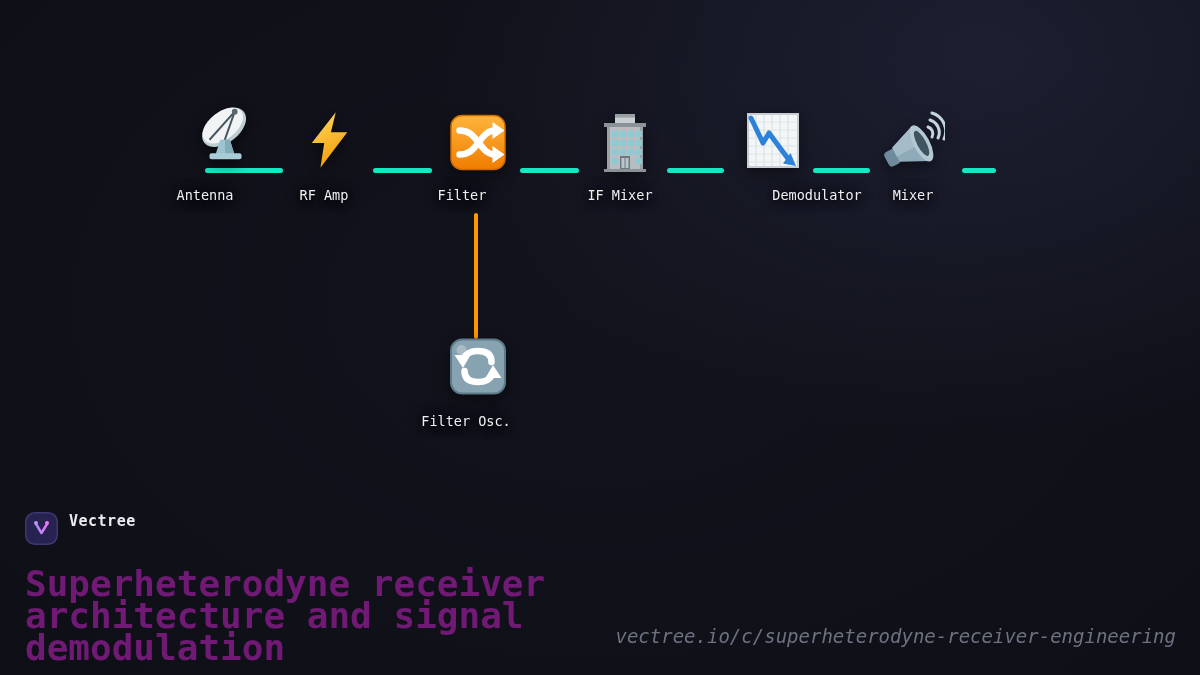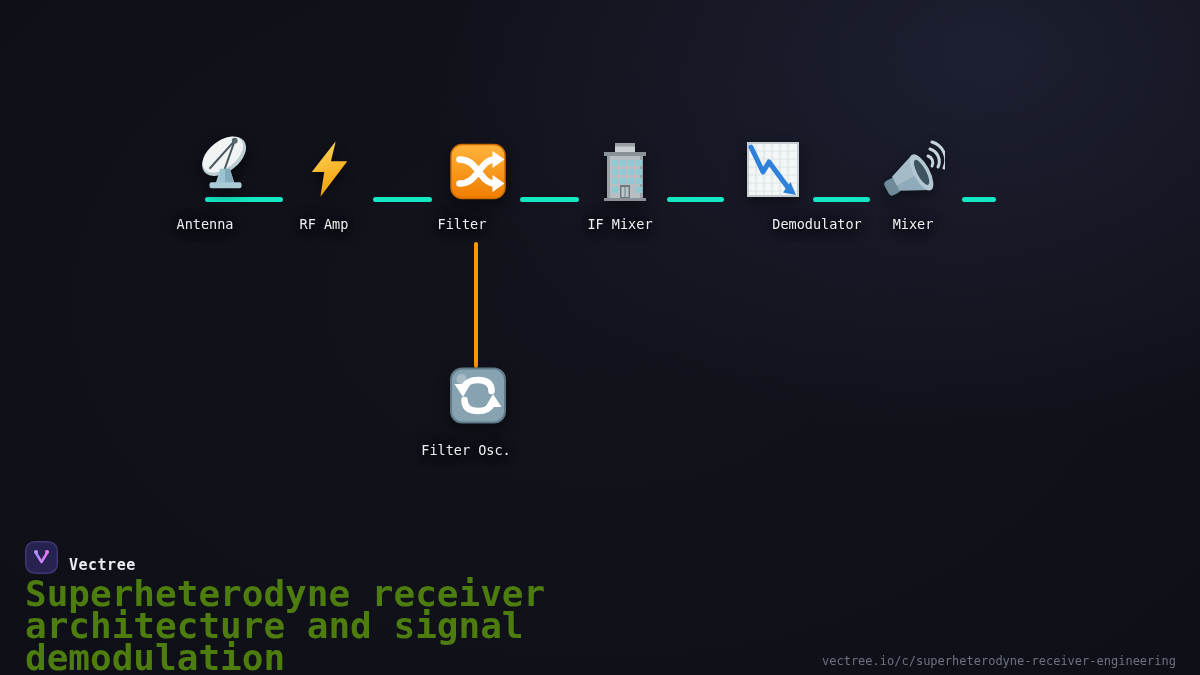--- a/index.html
+++ b/index.html
@@ -4,21 +4,21 @@
 <style>
   html,body{margin:0;padding:0;}
   body{
     width:1200px;height:675px;overflow:hidden;
     font-family:"DejaVu Sans Mono",monospace;
     background:
       radial-gradient(900px 620px at 82% 8%, rgba(42,46,74,0.50), rgba(0,0,0,0) 62%),
       radial-gradient(1500px 1000px at 50% 45%, #12131c 0%, #0b0c12 100%);
     position:relative;
   }
-  .canvas{position:absolute;inset:0;margin-top:29px;}
+  .canvas{position:absolute;inset:0;}
 
   
   .edge{
     position:absolute;top:168px;height:5px;border-radius:2.5px;
     background:var(--edge-color,#14e8c2);
   }
   .e1{left:205px;width:78px}
   .e2{left:373px;width:59px}
   .e3{left:520px;width:59px}
   .e4{left:667px;width:57px}
@@ -41,29 +41,29 @@
   .n-antenna  .icon-wrap{left:226px;top:100px}  .n-antenna  .node-label{left:205px}
   .n-rfamp    .icon-wrap{left:330px;top:110px}  .n-rfamp    .node-label{left:324px}
   .n-mixer    .icon-wrap{left:478px;top:114px}  .n-mixer    .node-label{left:462px}
   .n-iffilter .icon-wrap{left:625px;top:112px}  .n-iffilter .node-label{left:620px}
   .n-demod    .icon-wrap{left:773px;top:111px}  .n-demod    .node-label{left:817px}
   .n-output   .icon-wrap{left:913px;top:109px}  .n-output   .node-label{left:913px}
   .n-localosc .icon-wrap{left:478px;top:338px}
   .n-localosc .node-label{left:466px;top:413px}
 
   
-  .brand-row{position:absolute;left:25px;top:512px;display:flex;align-items:flex-end;gap:11px;}
+  .brand-row{position:absolute;left:25px;top:512px;display:flex;align-items:flex-start;gap:11px;}
   .brand-name{font-size:15px;font-weight:bold;color:#ececef;letter-spacing:0.5px;}
   .card-title{
-    position:absolute;left:25px;top:549px;width:548px;
-    font-size:36px;font-weight:bold;line-height:32px;color:#4d7c0f;
+    position:absolute;left:25px;top:568px;width:548px;
+    font-size:36px;font-weight:bold;line-height:32px;color:#701a75;
   }
   .card-url{
     position:absolute;right:24px;top:625px;
-    font-size:12px;color:#6c7280;white-space:nowrap;
+    font-size:19px;color:#6c7280;white-space:nowrap;font-style:italic;
   }
 </style>
 </head>
 <body>
 
 <div class="canvas">
 
   <div class="edge e1"></div>
   <div class="edge e2"></div>
   <div class="edge e3"></div>

